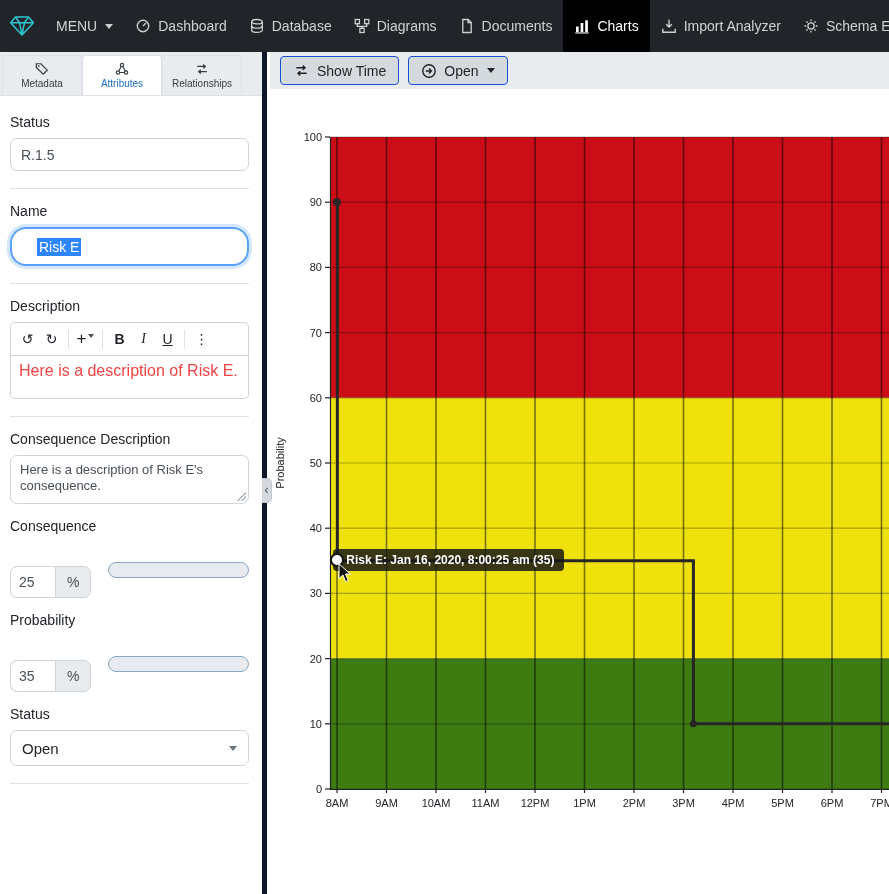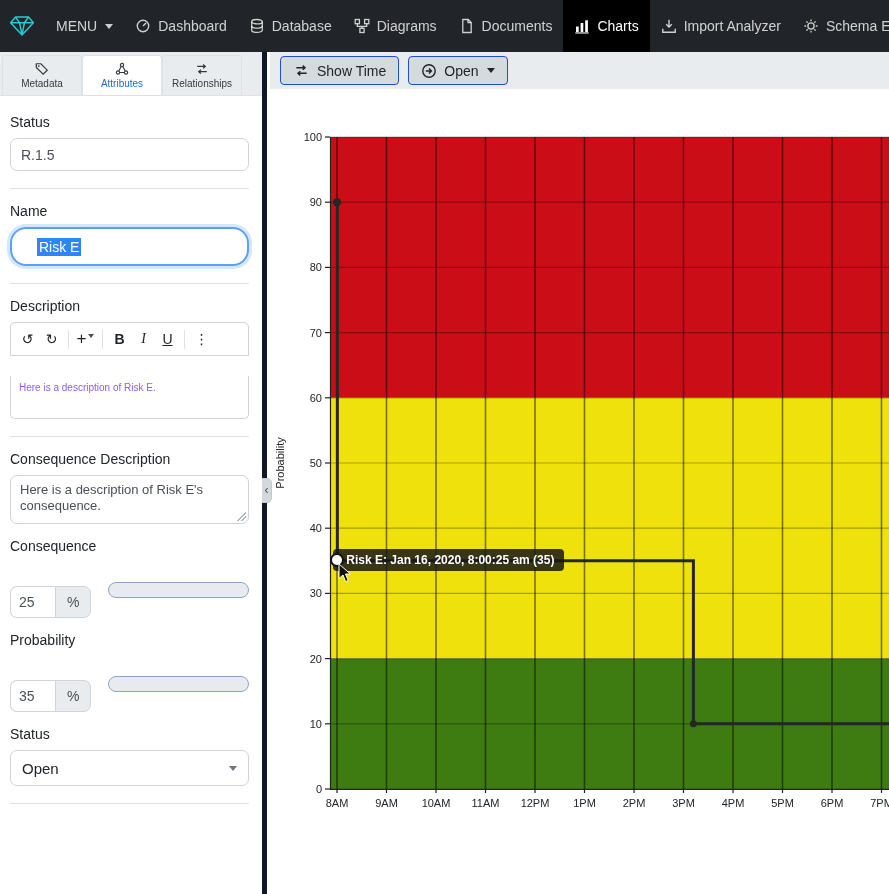--- a/index.html
+++ b/index.html
@@ -24,21 +24,21 @@
   .divider{border:none;border-top:1px solid #dee2e6;margin:17px 0 0;}
   .name-box{height:35px;border:2px solid #58a0f8;border-radius:16px;box-shadow:0 0 0 3px rgba(88,160,248,.25);display:flex;align-items:center;padding:0 25px;cursor:text;}
   .sel-text{background:#2f86fb;color:#fff;font-size:14px;padding:1px 2px;}
   .rt-toolbar{border:1px solid #ced4da;border-radius:5px 5px 0 0;display:flex;align-items:center;height:32px;padding:0 5px;gap:1px;background:#fff;}
   .rt-btn{min-width:23px;height:26px;display:flex;align-items:center;justify-content:center;font-size:14px;color:#212529;border-radius:3px;cursor:pointer;}
   .rt-btn.bold{font-weight:bold;}
   .rt-btn.italic{font-style:italic;font-family:"Liberation Serif",serif;}
   .rt-btn.underline{text-decoration:underline;}
   .rt-sep{width:1px;height:19px;background:#dee2e6;margin:0 4px;}
   .mini-caret{width:0;height:0;border-left:3px solid transparent;border-right:3px solid transparent;border-top:4px solid #495057;margin-left:2px;margin-top:-6px;}
-  .rt-content{border:1px solid #ced4da;border-top:none;border-radius:0 0 5px 5px;min-height:32px;padding:6px 8px 4px;font-size:10px;color:#8b5cf6;cursor:text;margin-top:20px;}
+  .rt-content{border:1px solid #ced4da;border-top:none;border-radius:0 0 5px 5px;min-height:32px;padding:6px 8px 4px;font-size:16px;color:#ef4444;cursor:text;}
   .textarea{border:1px solid #ced4da;border-radius:7px;min-height:35px;padding:6px 9px;font-size:13px;color:#495057;position:relative;cursor:text;line-height:1.25;}
   .grip{position:absolute;right:2px;bottom:2px;width:9px;height:9px;background:linear-gradient(135deg,transparent 0 48%,#adb5bd 48% 56%,transparent 56% 72%,#adb5bd 72% 80%,transparent 80%);cursor:nwse-resize;}
   .pct-row{display:flex;align-items:center;}
   .igroup{display:flex;flex:none;margin-top:24px;}
   .iginput{width:45px;height:32px;border:1px solid #ced4da;border-right:none;border-radius:7px 0 0 7px;padding:0 8px;font-size:14px;color:#495057;box-sizing:border-box;font-family:inherit;}
   .iaddon{height:32px;border:1px solid #ced4da;border-radius:0 7px 7px 0;background:#e9ecef;display:flex;align-items:center;padding:0 11px;font-size:14px;color:#495057;box-sizing:border-box;}
   .pbar{flex:1;margin-left:17px;height:14px;border:1px solid #8aa5c4;border-radius:8px;background:#e7ebef;overflow:hidden;}
   .pfill{height:100%;background:#1f6fca;border-radius:8px;}
   .selectbox{position:relative;height:34px;border:1px solid #ced4da;border-radius:7px;display:flex;align-items:center;padding:0 11px;font-size:15px;color:#212529;cursor:pointer;}
   .selectbox .caret{position:absolute;right:11px;color:#6c757d;}

